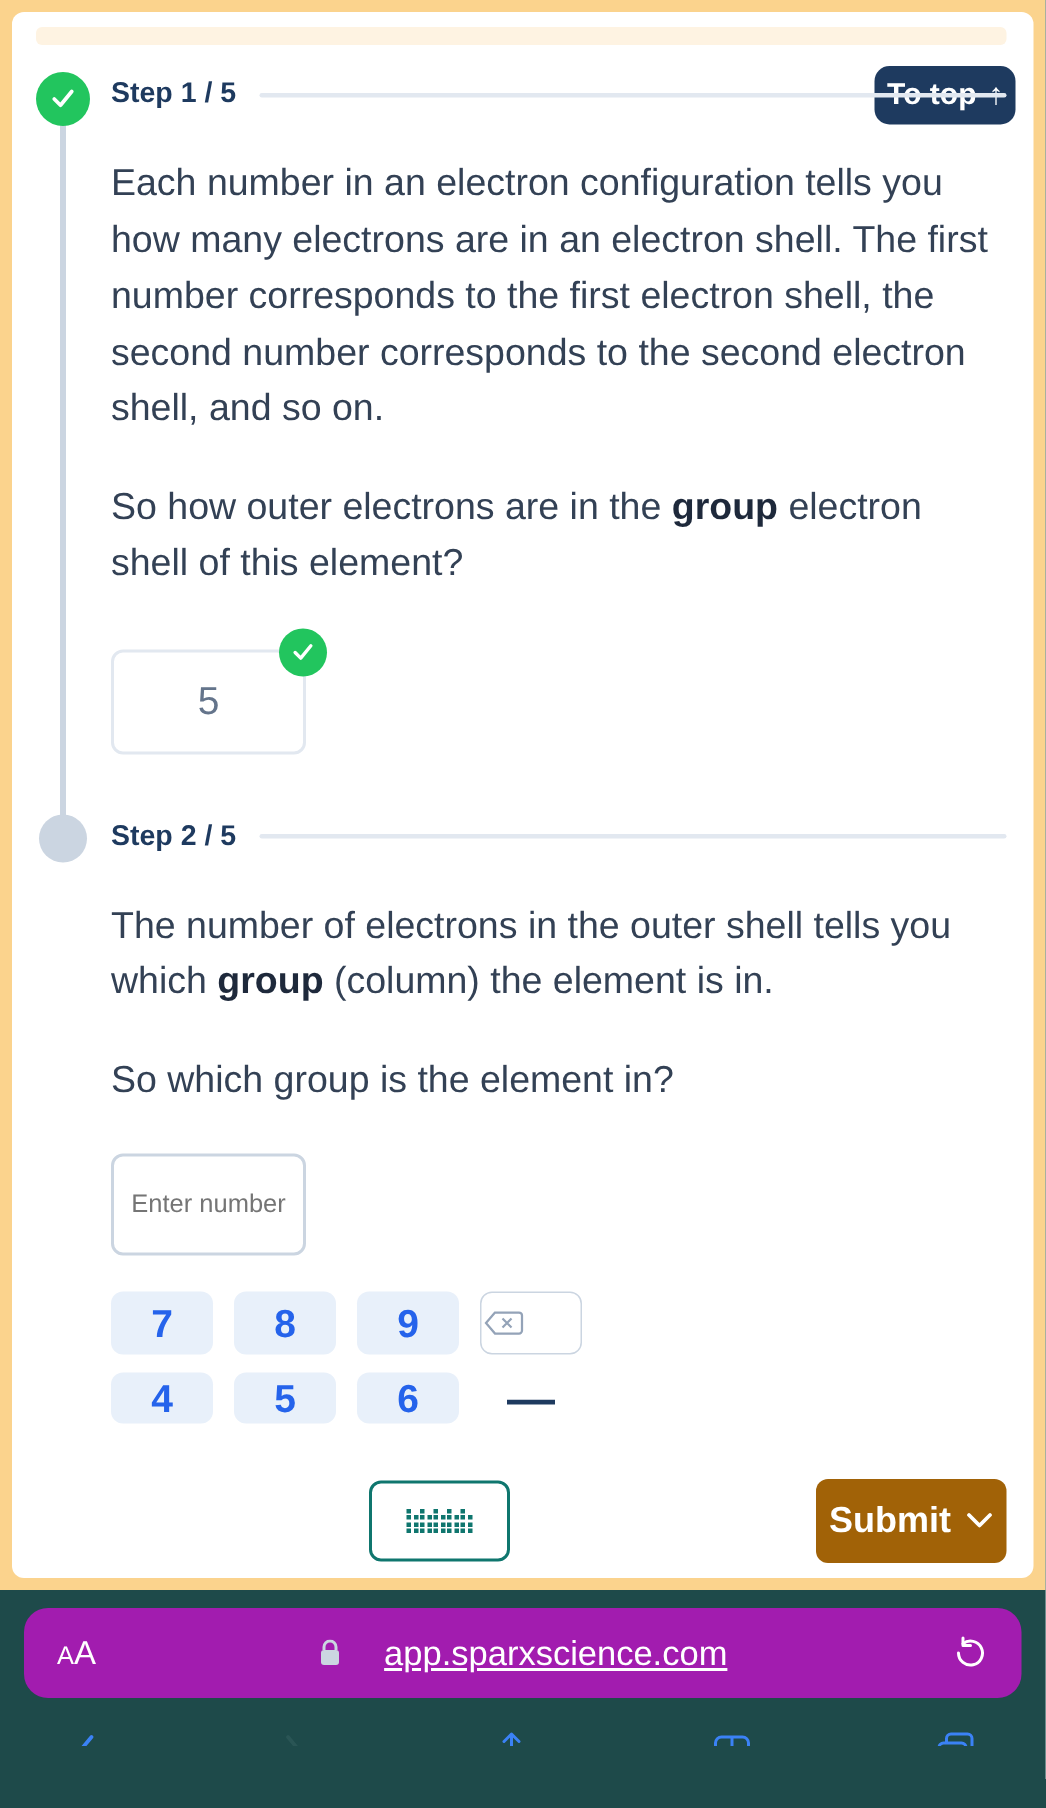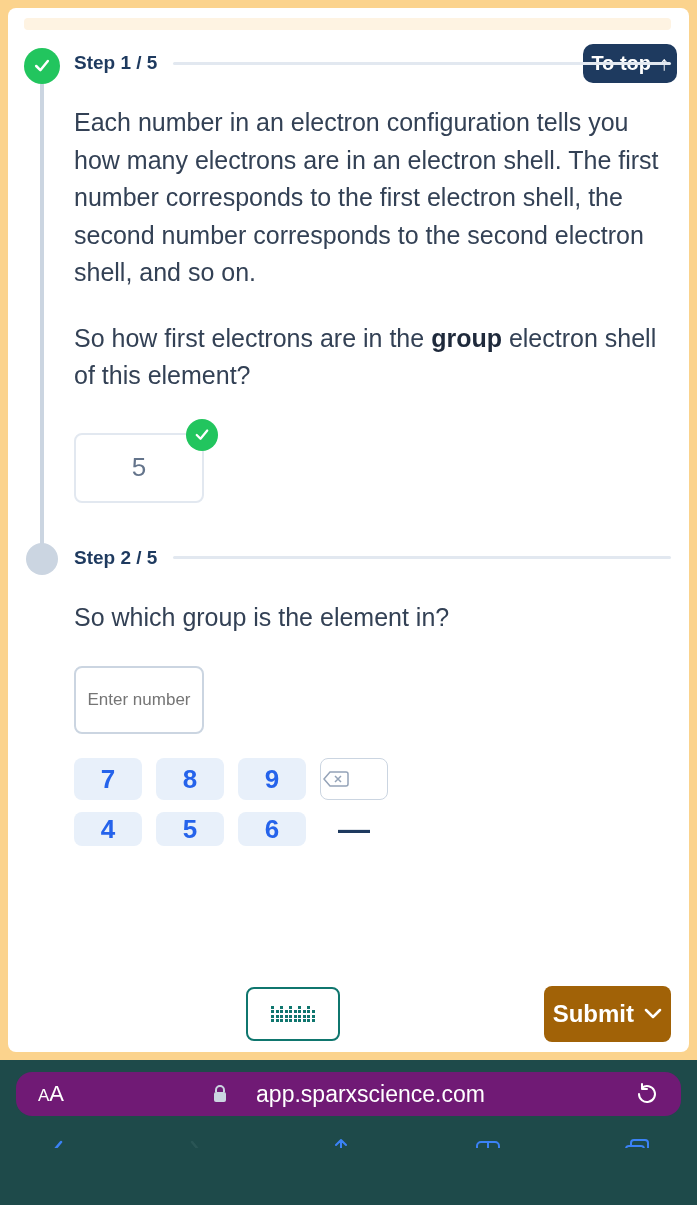--- a/index.html
+++ b/index.html
@@ -231,28 +231,29 @@
   .safari-bar {
     position: absolute;
     bottom: 0;
     left: 0;
     right: 0;
     height: 145px;
     background: #1e4a4a;
     padding: 12px 16px;
   }
   .url-pill {
-    background: #701a75;
+    background: #a21caf;
     border-radius: 16px;
-    height: 44px;
+    height: 60px;
     display: flex;
     align-items: center;
     justify-content: center;
     position: relative;
     color: #fff;
+    text-decoration: underline;
   }
   .aa { position:absolute; left:22px; font-size:22px; font-weight:500; }
   .aa .small-a { font-size:17px; }
   .lock { margin-right:8px; color:#cbd5e1; }
   .url { font-size:23px;margin-left:20px; }
   .reload { position:absolute; right:22px; font-size:22px; }
   .safari-nav {
     display:flex;
     justify-content: space-between;
     padding: 22px 30px 0 30px;
@@ -284,21 +285,21 @@
             </svg>
         </div>
         <div class="step-line"></div>
         <div class="step-header">
           <div class="step-title">Step 1 / 5</div>
           <div class="step-rule"></div>
         </div>
         <div class="step-body">
           <p>Each number in an electron configuration tells you how many electrons are in an electron shell. The first number corresponds to the first electron shell, the second number corresponds to the second electron shell, and so on.</p>
           <p>
-            <span>So how first electrons are in the </span><b>group</b><span> electron shell of this element?</span>
+            <span>So how outer electrons are in the </span><b>group</b><span> electron shell of this element?</span>
           </p>
           <div class="answer-wrap">
             <div class="answer-box">
               <span>5</span>
             </div>
             <div class="answer-badge">
               <svg width="18" height="18" viewBox="0 0 24 24">
                   <path d="M5 12l5 5 9-11" stroke="#fff" stroke-width="3" fill="none" stroke-linecap="round" stroke-linejoin="round"></path>
                 </svg>
             </div>
@@ -306,20 +307,23 @@
         </div>
       </div>
 
       <div class="step" style="padding-bottom:0;">
         <div class="step-marker pending"></div>
         <div class="step-header">
           <div class="step-title">Step 2 / 5</div>
           <div class="step-rule"></div>
         </div>
         <div class="step-body">
+          <p>
+            <span>The number of electrons in the outer shell tells you which </span><b>group</b><span> (column) the element is in.</span>
+          </p>
           <p>So which group is the element in?</p>
           <input class="input-box" placeholder="Enter number" style="">
           <div class="keypad">
             <div class="keypad-row">
               <button class="key">7</button>
               <button class="key">8</button>
               <button class="key">9</button>
               <button class="key backspace">
                 <svg width="30" height="20" viewBox="0 0 30 20">
                   <path d="M9 3 L3 10 L9 17 H25 a2 2 0 0 0 2-2 V5 a2 2 0 0 0 -2-2 Z" fill="none" stroke="#94a3b8" stroke-width="1.5"></path>

